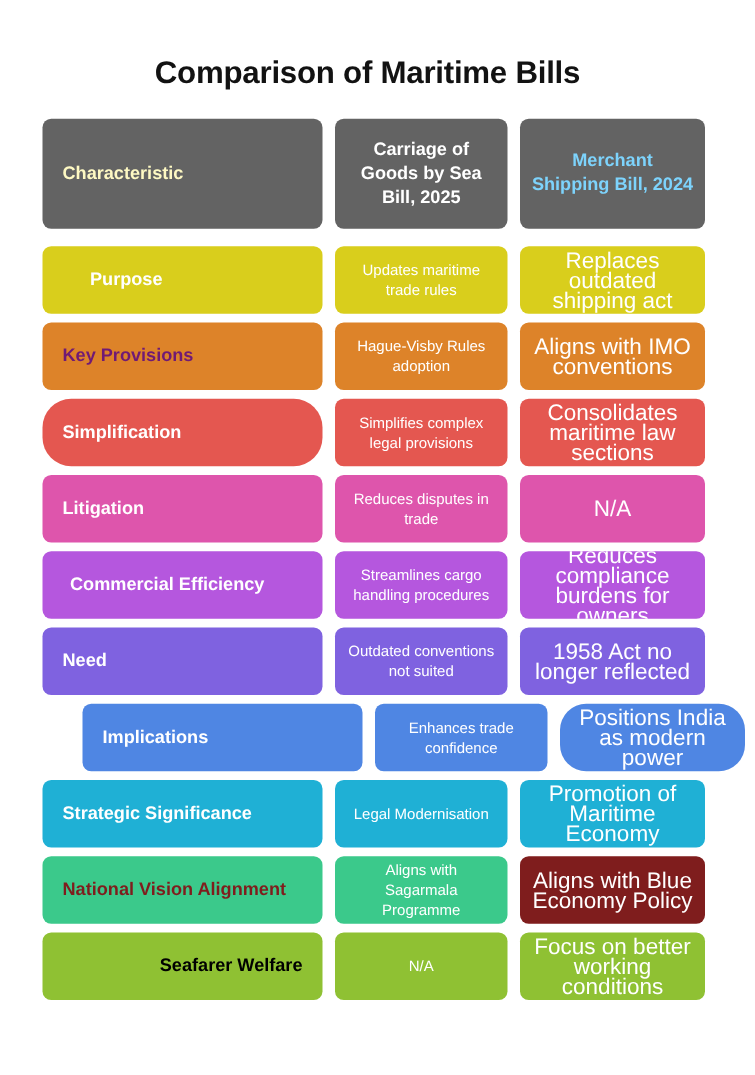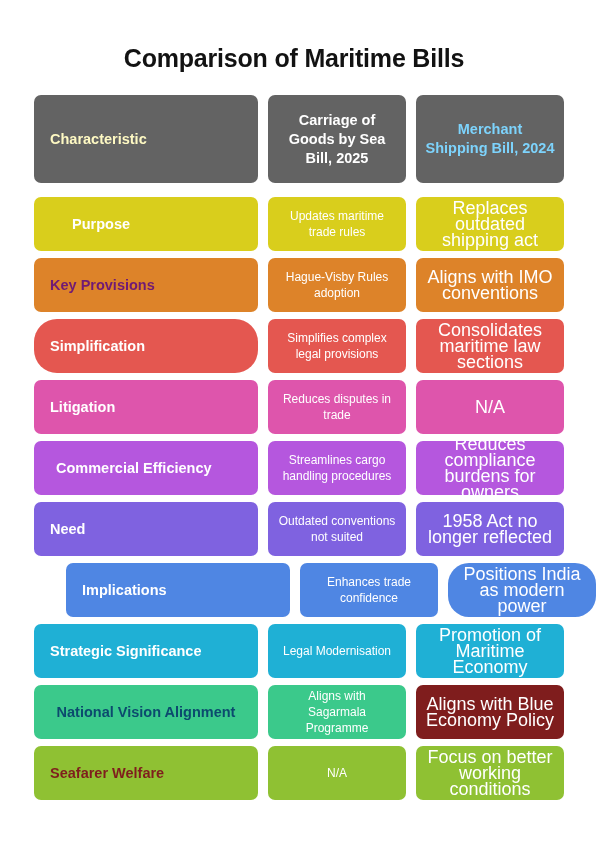--- a/index.html
+++ b/index.html
@@ -207,32 +207,32 @@
             <span class="txt">Strategic Significance</span>
           </div>
           <div class="cell c1" style="background: rgb(31, 176, 213); color: rgb(255, 255, 255);">
             <span class="txt">Legal Modernisation</span>
           </div>
           <div class="cell c2" style="background: rgb(31, 176, 213); color: rgb(255, 255, 255);">
             <span class="txt">Promotion of Maritime Economy</span>
           </div>
         </div>
         <div class="row h-2">
-          <div class="cell c0" style="background: rgb(59, 201, 139); color: #0c4a6e; text-align: center;">
+          <div class="cell c0" style="background: rgb(59, 201, 139); color: #7f1d1d;">
             <span class="txt">National Vision Alignment</span>
           </div>
           <div class="cell c1" style="background: rgb(59, 201, 139); color: rgb(255, 255, 255);">
             <span class="txt">Aligns with Sagarmala Programme</span>
           </div>
           <div class="cell c2" style="background: #7f1d1d; color: rgb(255, 255, 255);">
             <span class="txt">Aligns with Blue Economy Policy</span>
           </div>
         </div>
         <div class="row h-2">
-          <div class="cell c0" style="background: rgb(143, 193, 51); color: #7f1d1d;">
+          <div class="cell c0" style="background: rgb(143, 193, 51); color: #000000; text-align: right;">
             <span class="txt">Seafarer Welfare</span>
           </div>
           <div class="cell c1" style="background: rgb(143, 193, 51); color: rgb(255, 255, 255);">
             <span class="txt">N/A</span>
           </div>
           <div class="cell c2" style="background: rgb(143, 193, 51); color: rgb(255, 255, 255);">
             <span class="txt">Focus on better working conditions</span>
           </div>
         </div>
       </div>

